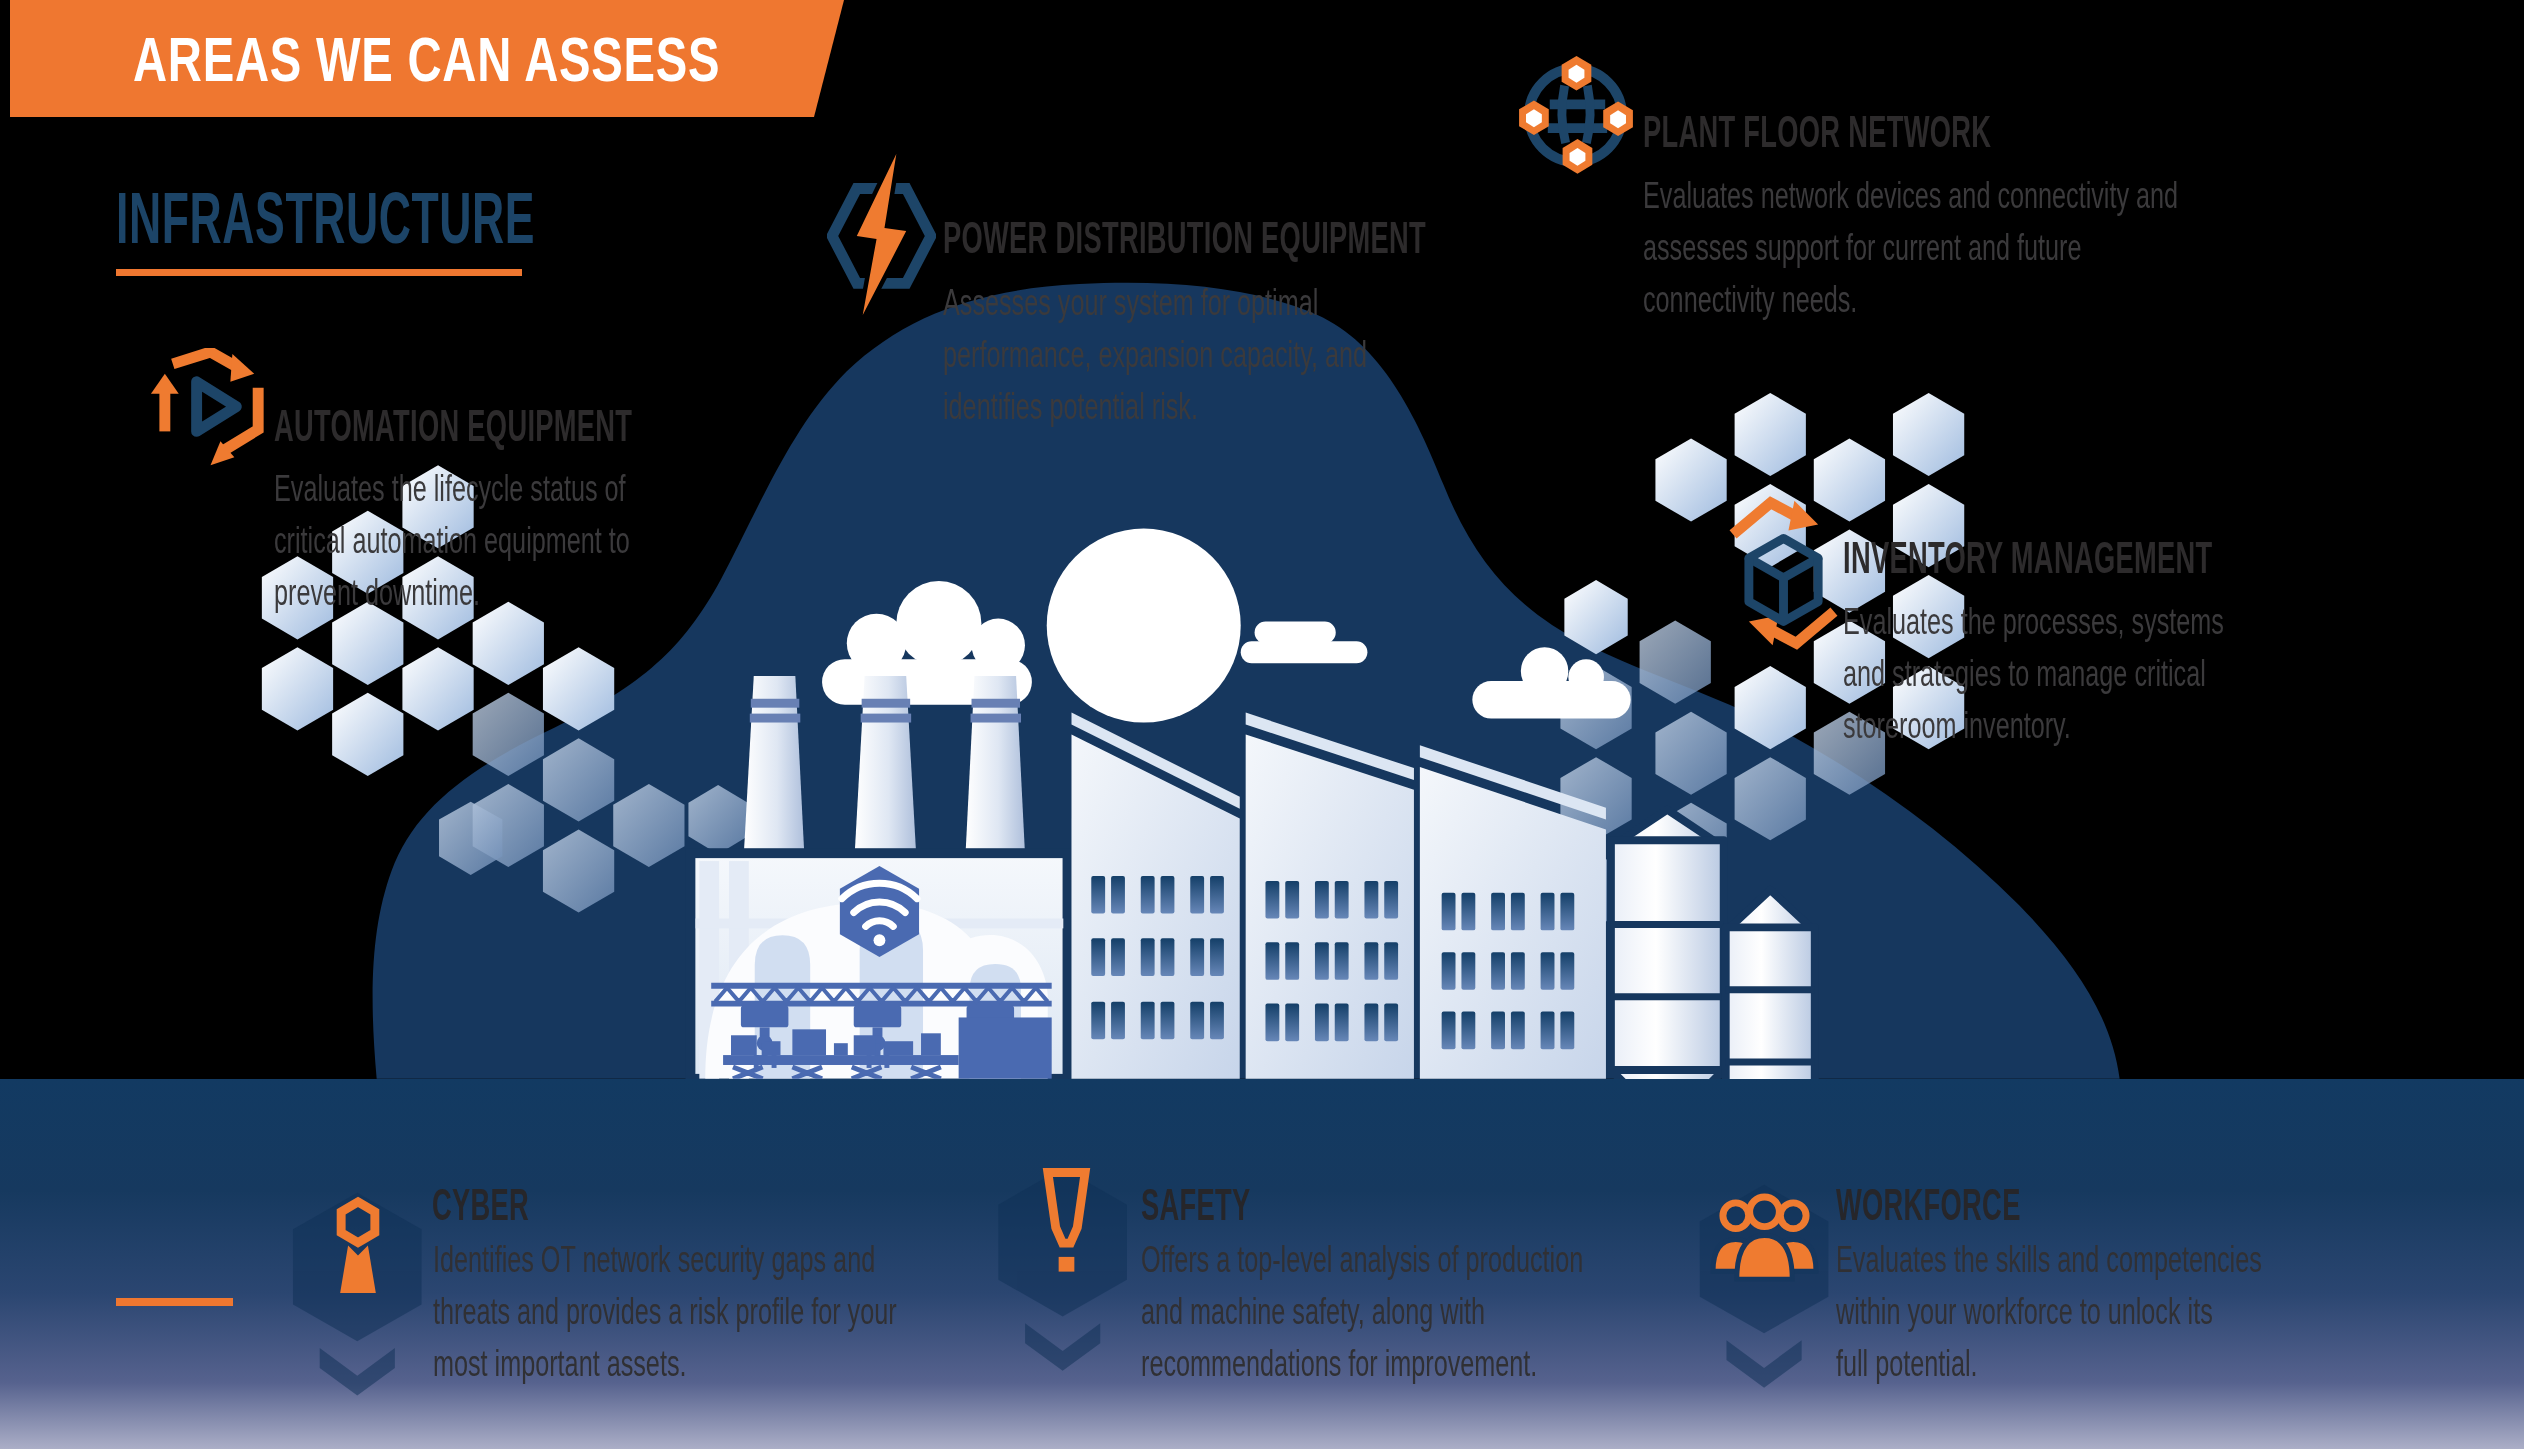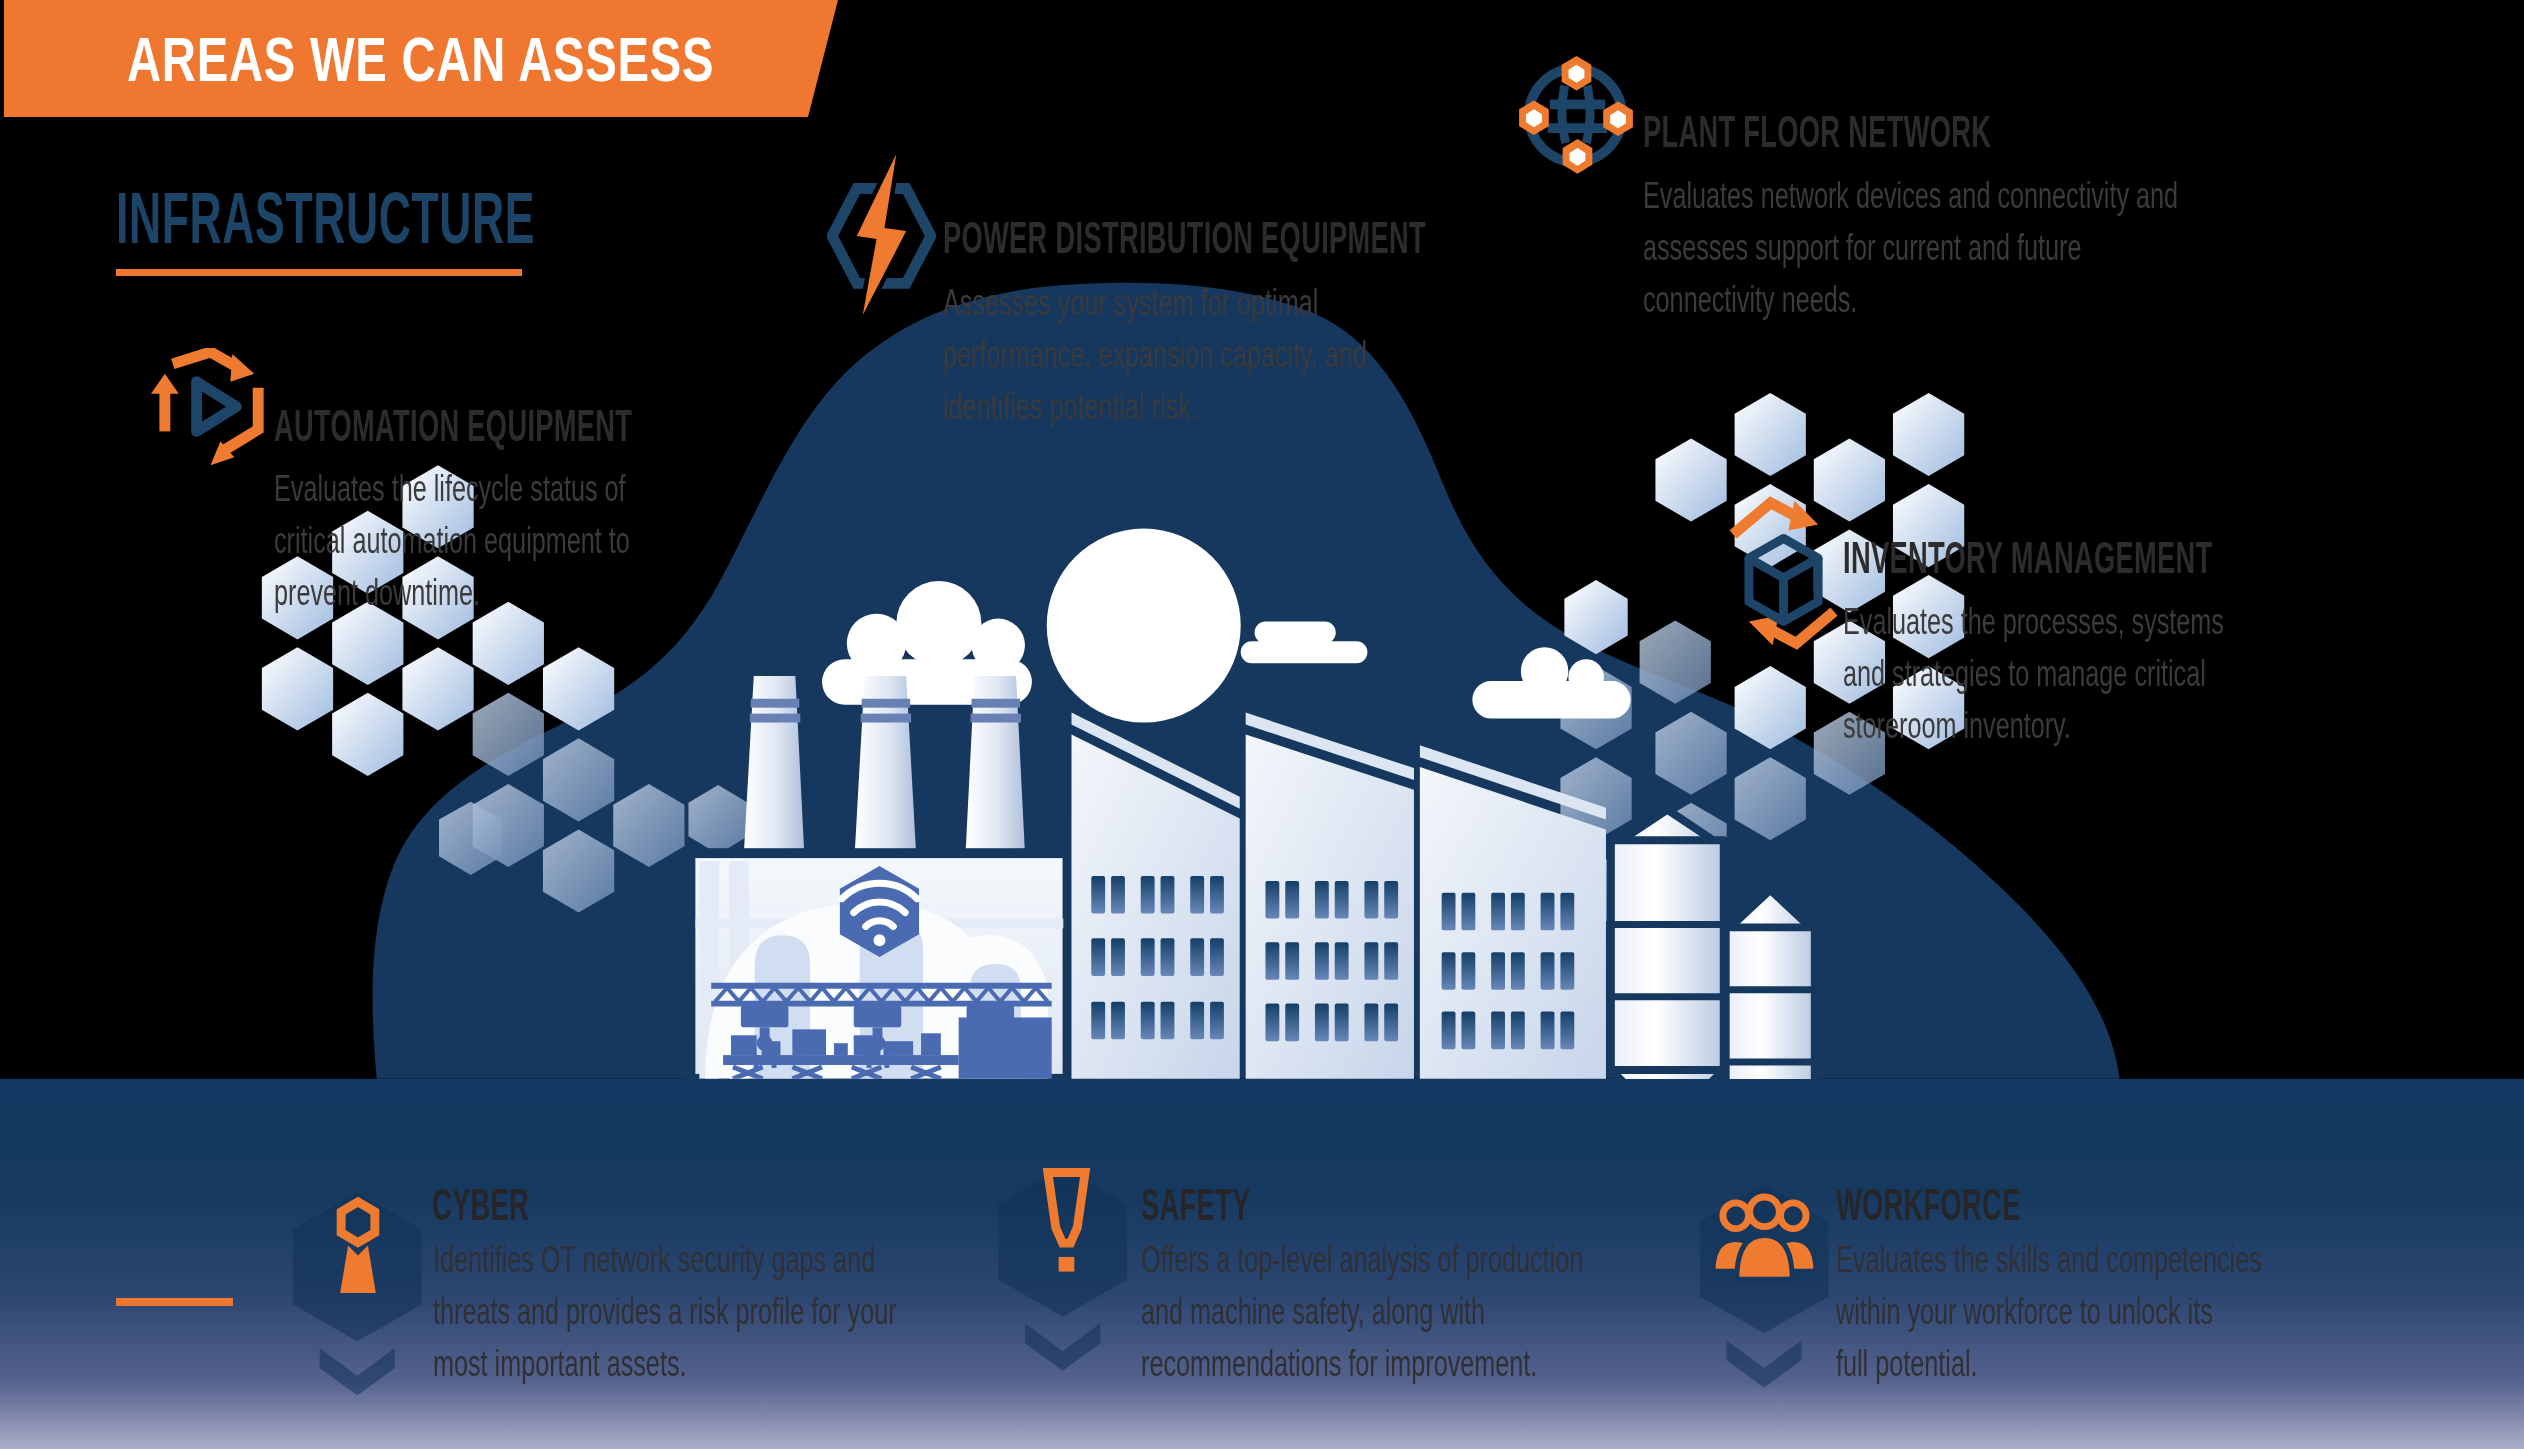--- a/index.html
+++ b/index.html
@@ -1,20 +1,20 @@
 <!DOCTYPE html>
 <html><head>
 <meta charset="utf-8">
 <style>
   html,body{margin:0;padding:0;background:#000;}
   .stage{position:relative;width:2525px;height:1449px;background:#000;overflow:hidden;
          font-family:"Liberation Sans",sans-serif;}
   .abs{position:absolute;}
   
-  .banner{left:4px;top:0;width:834px;height:117px;background:#EF7730;
+  .banner{left:10px;top:0;width:834px;height:117px;background:#EF7730;
           clip-path:polygon(0 0,100% 0,calc(100% - 30px) 100%,0 100%);
           display:flex;align-items:center;justify-content:center;}
   .banner-title{color:#fff;font-weight:700;font-size:63px;letter-spacing:1px;white-space:nowrap;
           display:inline-block;transform:scaleX(.75);transform-origin:50% 50%;}
   
   .cat-title{left:116px;top:176px;color:#1C4467;font-weight:700;font-size:73px;white-space:nowrap;
           transform:scaleX(.61);transform-origin:0 0;letter-spacing:1px;}
   .cat-underline{left:116px;top:269px;width:406px;height:7px;background:#EF7730;}
   .sec-title{font-weight:700;font-size:44px;color:#2D2B2C;white-space:nowrap;
           transform:scaleX(.62);transform-origin:0 0;letter-spacing:0.5px;}

